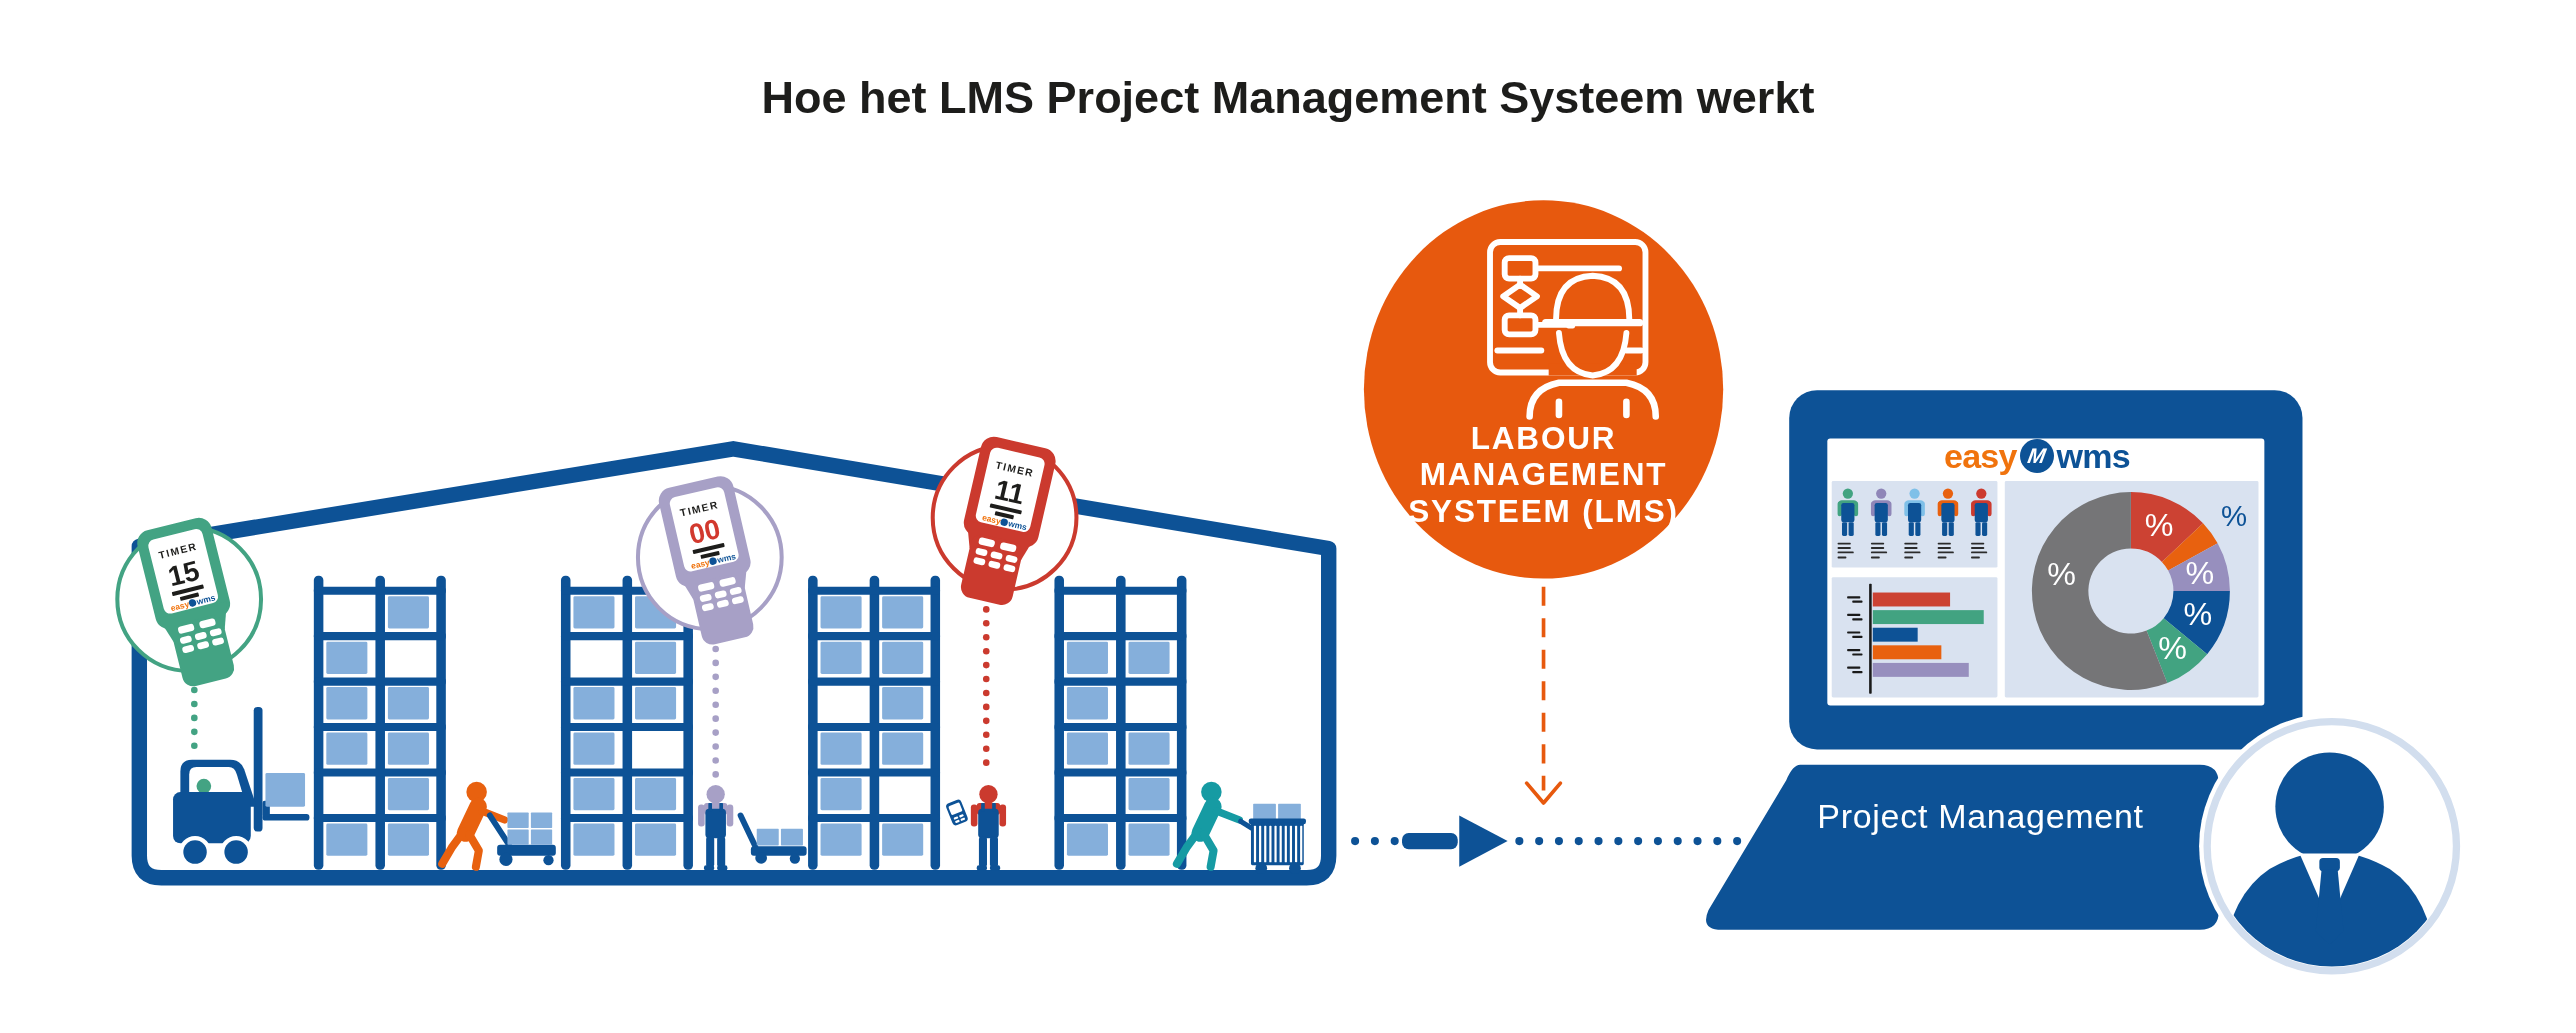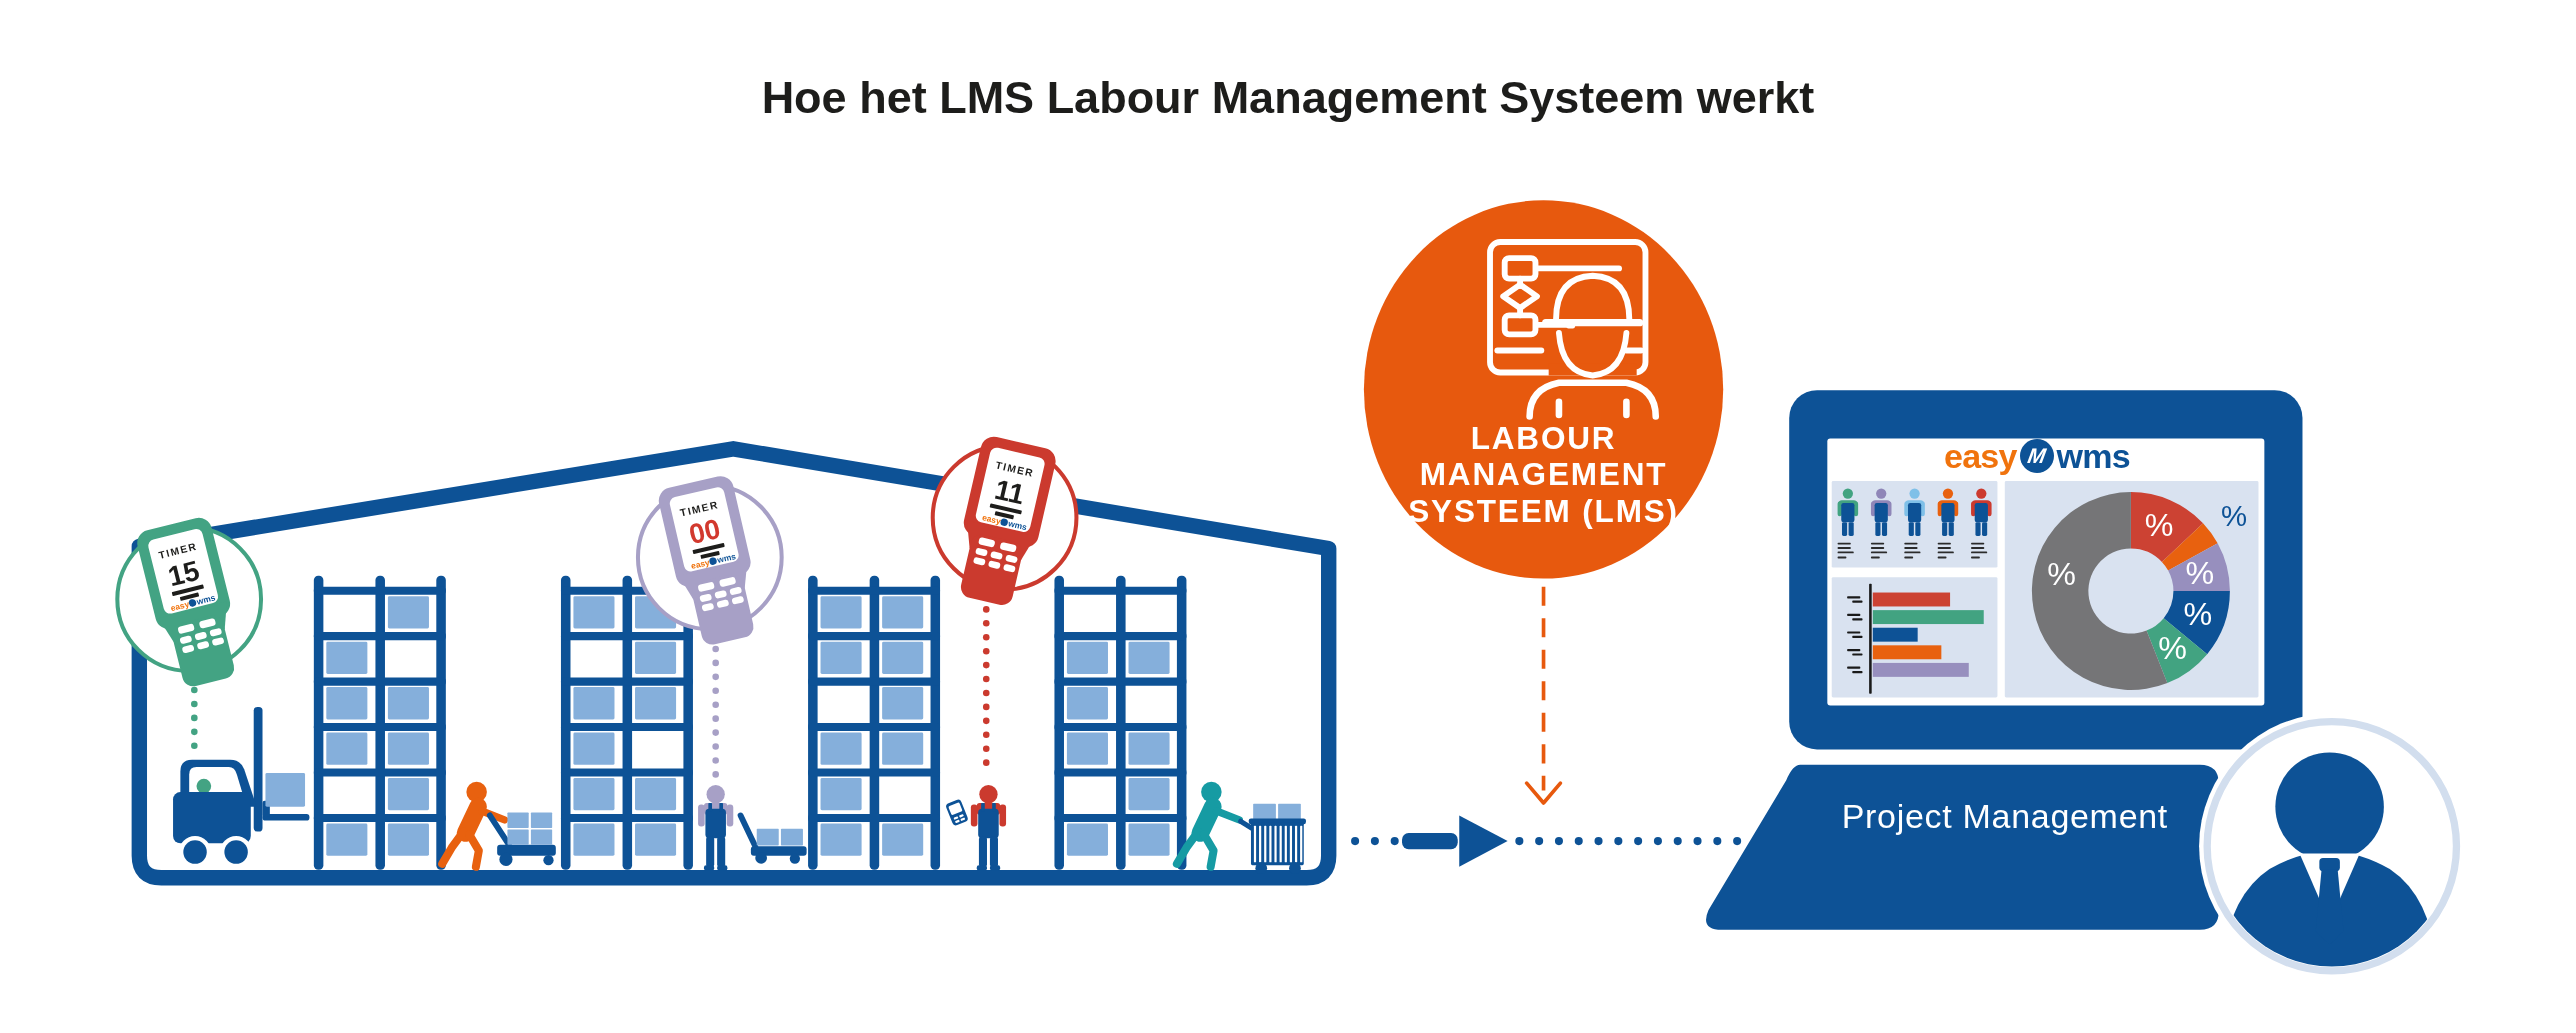--- a/index.html
+++ b/index.html
@@ -8,28 +8,28 @@
   #page-title{position:absolute;top:72px;left:0;width:100%;margin:0;text-align:center;
     font-size:45px;font-weight:700;letter-spacing:0px;color:#1d1d1b;}
   #scene{position:absolute;left:0;top:0;}
   .logo-overlay{position:absolute;left:1927px;top:437px;width:220px;height:38px;
     display:flex;align-items:center;justify-content:center;gap:2.2px;}
   .logo-overlay .easy{font-size:34px;font-weight:700;color:#F0730D;letter-spacing:-0.7px;}
   .logo-overlay .wms{font-size:34px;font-weight:700;color:#0D5296;letter-spacing:-0.7px;}
   .logo-overlay .mark{width:34px;height:34px;border-radius:50%;background:#0D5296;
     display:flex;align-items:center;justify-content:center;margin:0 0.7px;}
   .logo-overlay .mark i{color:#fff;font-weight:800;font-size:21px;font-style:italic;transform:skewX(-10deg);}
-  .banner-text{position:absolute;left:1793px;top:791px;width:375px;text-align:right;
+  .banner-text{position:absolute;left:1793px;top:791px;width:375px;text-align:center;
     color:#fff;font-size:34px;line-height:50px;letter-spacing:0.7px;font-weight:400;}
 </style>
 </head>
 <body>
 
 <div class="stage">
-  <h1 id="page-title">Hoe het LMS Labour Management Systeem werkt</h1>
+  <h1 id="page-title">Hoe het LMS Project Management Systeem werkt</h1>
 
   <svg id="scene" width="2576" height="1034" viewBox="0 0 3513 1410">
       <g>
         <path d="M 190 745 L 1000 612 L 1812 748 L 1812 1167 Q 1812 1197 1782 1197 L 220 1197 Q 190 1197 190 1167 Z" fill="#fff" stroke="#0D5296" stroke-width="21" stroke-linejoin="round"></path>
         <g>
           <rect x="428" y="785" width="13" height="401" rx="6" fill="#0D5296"></rect>
           <rect x="512" y="785" width="13" height="401" rx="6" fill="#0D5296"></rect>
           <rect x="595" y="785" width="13" height="401" rx="6" fill="#0D5296"></rect>
           <rect x="428" y="800" width="180" height="11" rx="5" fill="#0D5296"></rect>
           <rect x="428" y="862" width="180" height="11" rx="5" fill="#0D5296"></rect>

